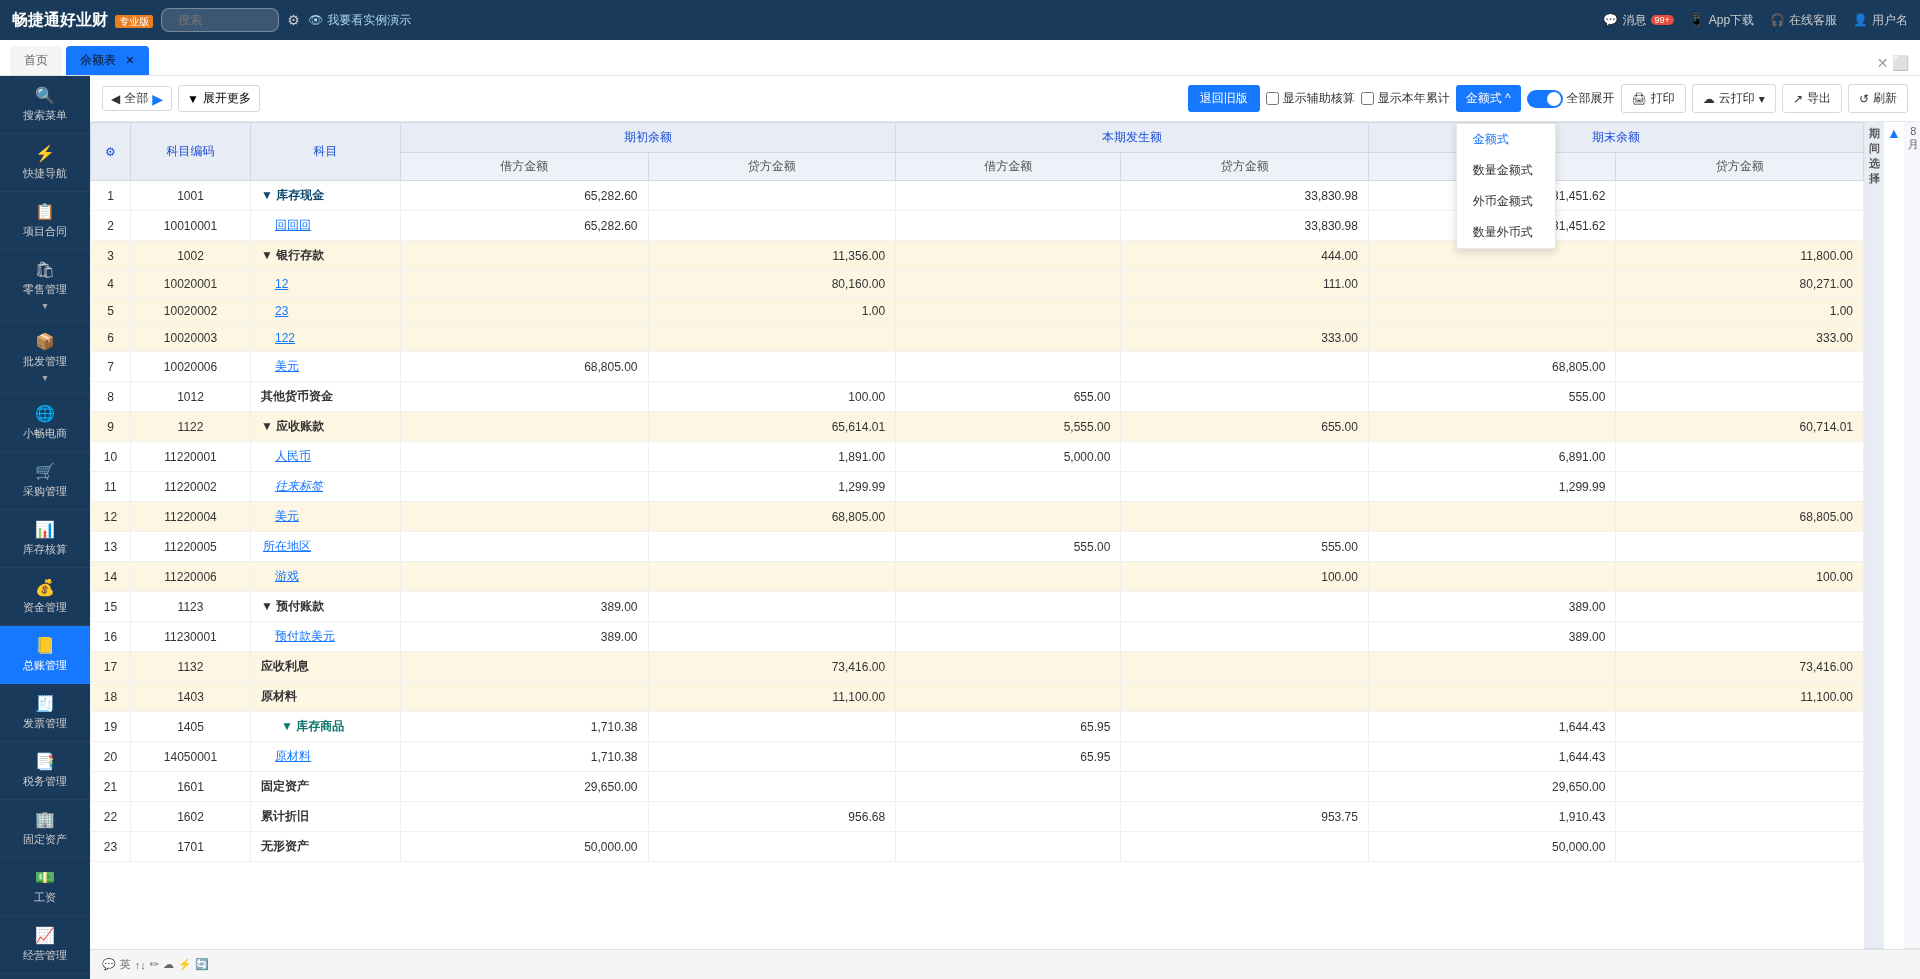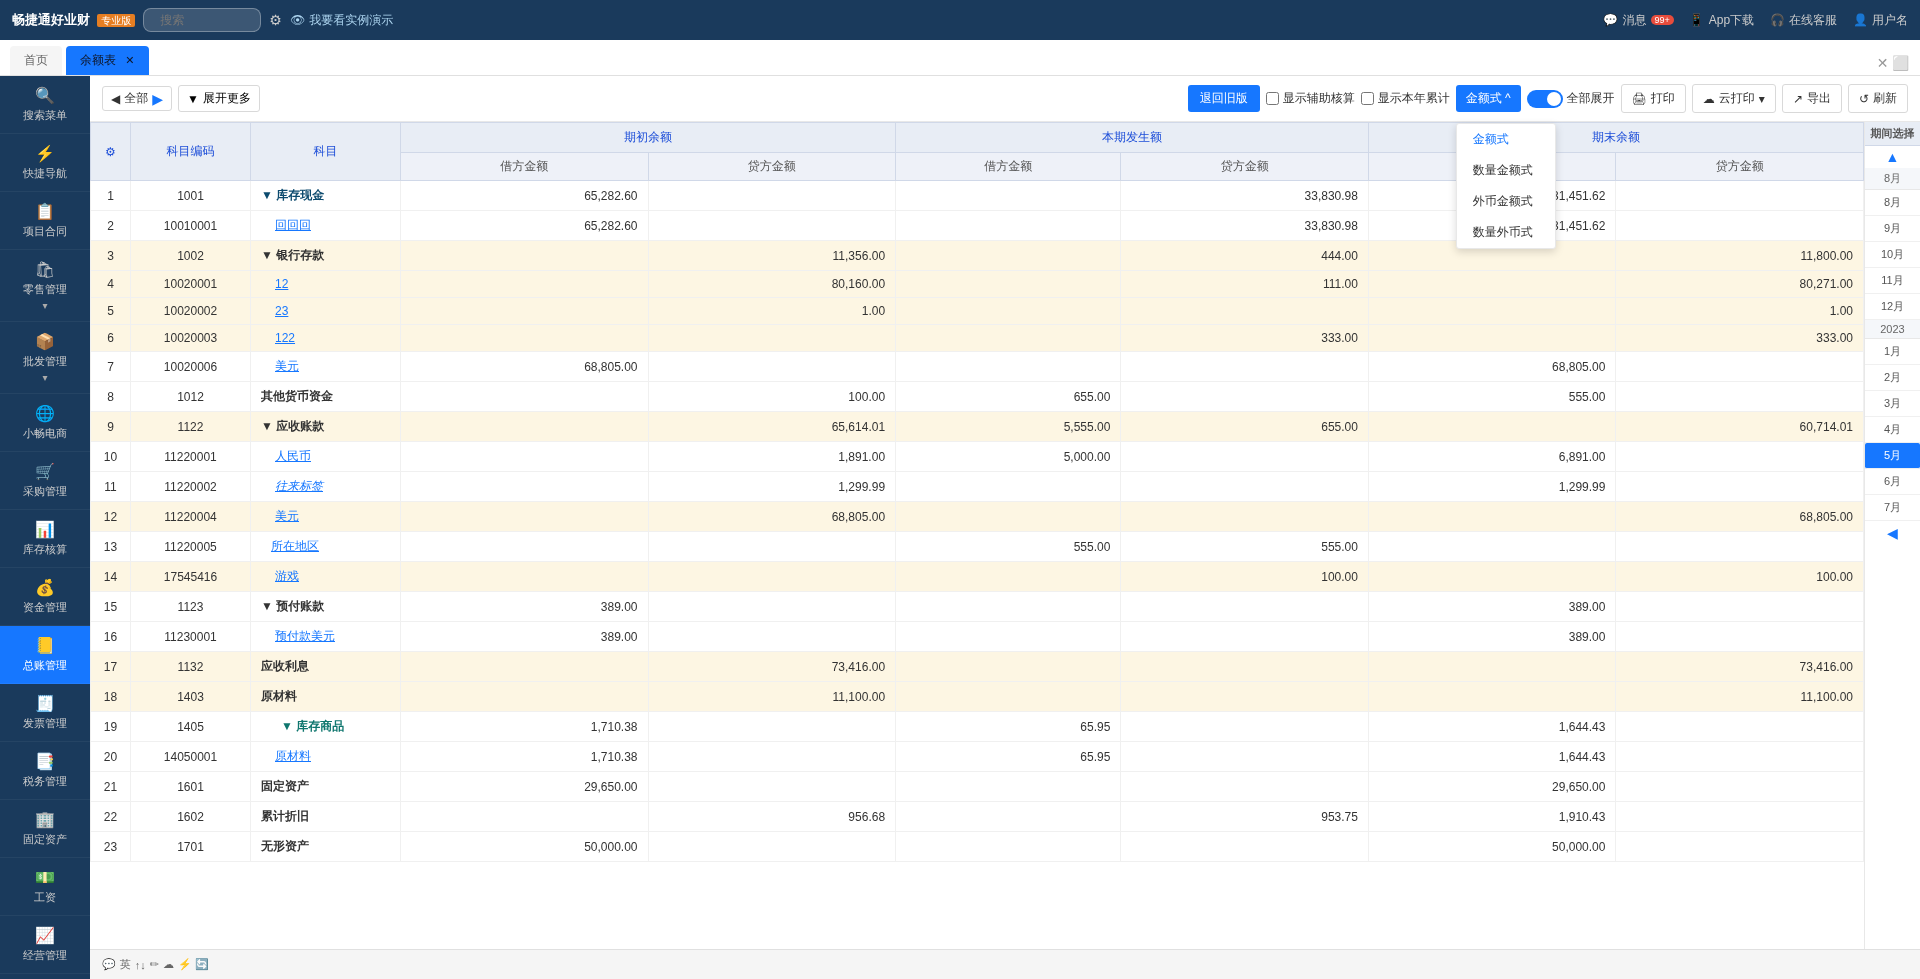--- a/index.html
+++ b/index.html
@@ -9,21 +9,21 @@
     .top-bar {
       height: 40px;
       background: #1a3a5c;
       display: flex;
       align-items: center;
       justify-content: space-between;
       padding: 0 12px;
       color: #fff;
     }
     .top-bar-left { display: flex; align-items: center; gap: 8px; }
-    .top-bar-logo { font-size: 13px; font-weight: bold; color: #fff; }
+    .top-bar-logo { font-size: 16px; font-weight: bold; color: #fff; }
     .top-bar-search { background: rgba(255,255,255,0.15); border: 1px solid rgba(255,255,255,0.3); border-radius: 3px; padding: 2px 8px; color: #fff; width: 140px; font-size: 12px; }
     .top-bar-gear { color: #ccc; cursor: pointer; font-size: 14px; }
     .top-bar-demo { display: flex; align-items: center; gap: 4px; color: #aed6f1; font-size: 12px; cursor: pointer; }
     .top-bar-right { display: flex; align-items: center; gap: 16px; }
     .top-bar-right-item { display: flex; align-items: center; gap: 4px; color: #ccc; font-size: 12px; cursor: pointer; }
     .badge { background: #e74c3c; color: #fff; border-radius: 8px; font-size: 9px; padding: 0 4px; min-width: 16px; text-align: center; }
 
     
     .tab-bar {
       height: 36px;
@@ -173,21 +173,21 @@
     }
     .td-number { text-align: right; }
     .td-center { text-align: center; }
 
     
     .period-sidebar {
       width: 56px;
       background: #fff;
       border-left: 1px solid #e8e8e8;
       display: flex;
-      flex-direction: column;
+      flex-direction: row;
       overflow-y: auto;
       font-size: 11px;
     }
     .period-header {
       background: #e8edf5;
       padding: 4px 4px;
       text-align: center;
       font-size: 11px;
       color: #555;
       font-weight: bold;
@@ -572,31 +572,31 @@
                 <td class="td-number"></td>
                 <td class="td-number">68,805.00</td>
                 <td class="td-number"></td>
                 <td class="td-number"></td>
                 <td class="td-number"></td>
                 <td class="td-number" style="background-color: rgb(253, 246, 227);">68,805.00</td>
               </tr>
               <tr>
                 <td class="td-center">13</td>
                 <td class="td-center">11220005</td>
-                <td style="padding-left: 20px;"><span style="color:#1677ff;text-decoration:underline;cursor:pointer;">所在地区</span></td>
+                <td style="padding-left: 12px;"><span style="color:#1677ff;text-decoration:underline;cursor:pointer;">所在地区</span></td>
                 <td class="td-number"></td>
                 <td class="td-number"></td>
                 <td class="td-number">555.00</td>
                 <td class="td-number">555.00</td>
                 <td class="td-number"></td>
                 <td class="td-number"></td>
               </tr>
               <tr style="background-color: rgb(253, 246, 227);">
                 <td class="td-center">14</td>
-                <td class="td-center">17545416</td>
+                <td class="td-center">11220006</td>
                 <td style="padding-left: 24px;"><span style="color:#1677ff;text-decoration:underline;cursor:pointer;">游戏</span></td>
                 <td class="td-number"></td>
                 <td class="td-number"></td>
                 <td class="td-number"></td>
                 <td class="td-number">100.00</td>
                 <td class="td-number"></td>
                 <td class="td-number" style="background-color: rgb(253, 246, 227);">100.00</td>
               </tr>
               <tr>
                 <td class="td-center">15</td>

